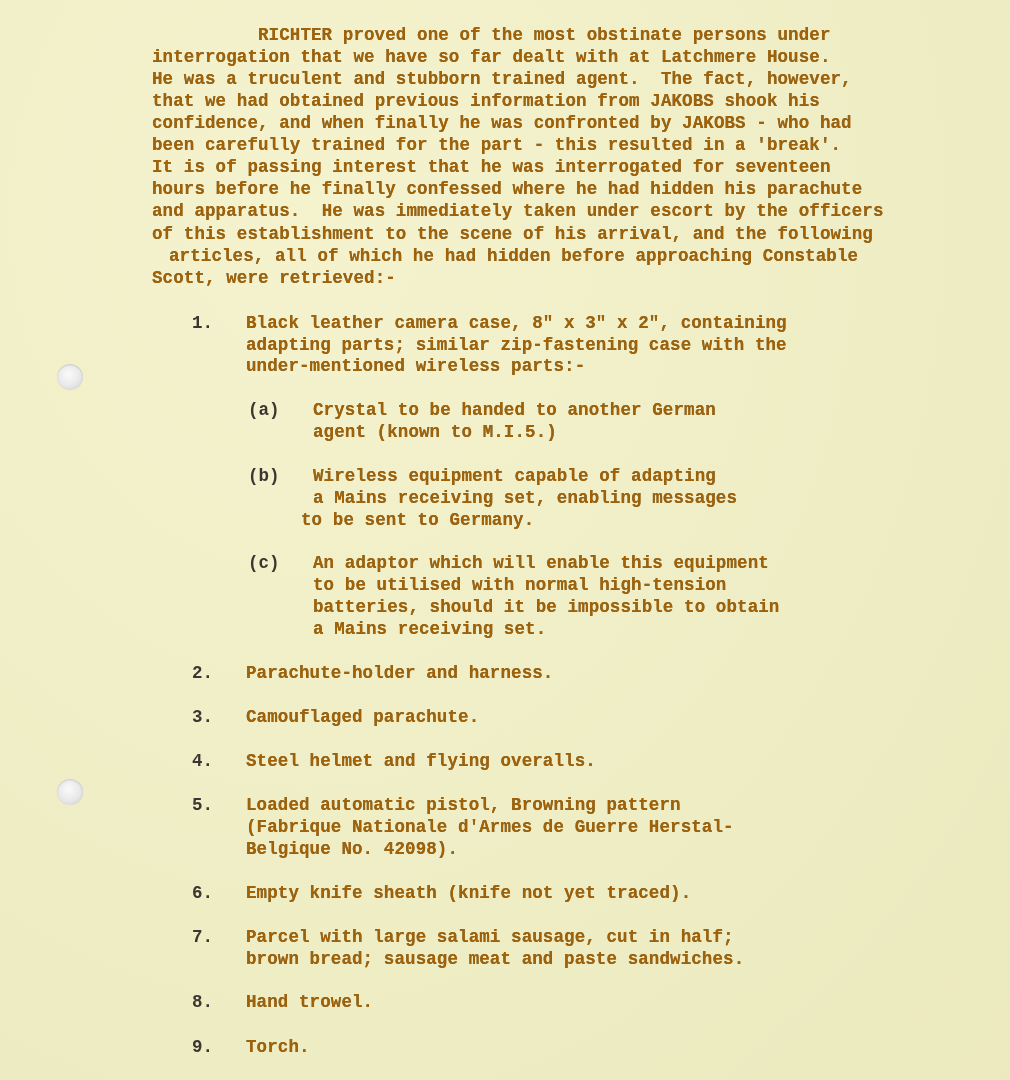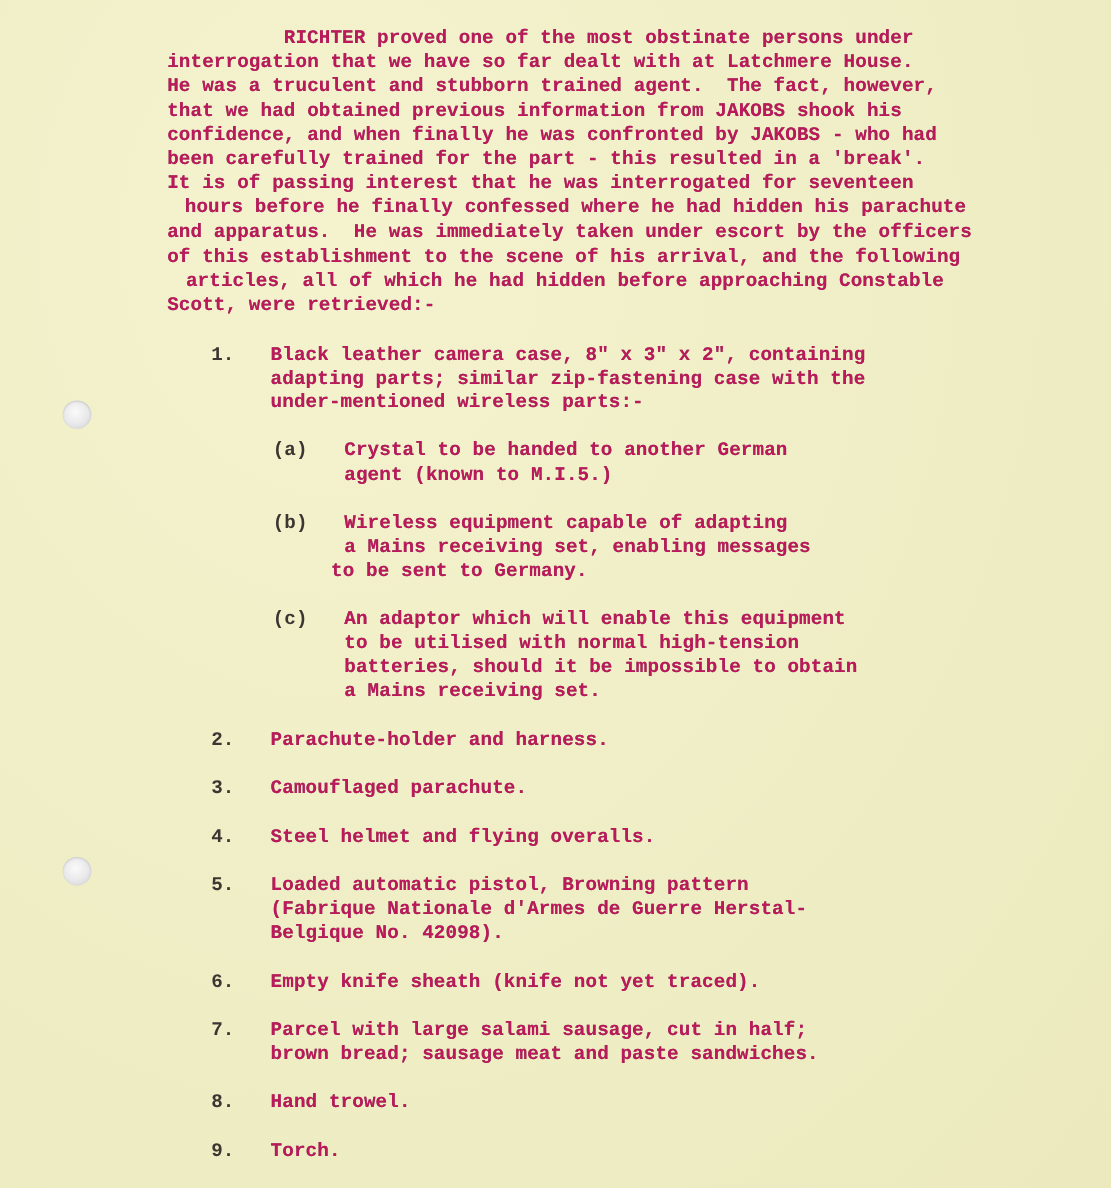--- a/index.html
+++ b/index.html
@@ -22,21 +22,21 @@
     width: 1010px;
     height: 1080px;
   }
   .line {
     position: absolute;
     font-size: 17.5px;
     font-weight: bold;
     white-space: pre;
     letter-spacing: 0.1px;
     line-height: 22px;
-    color: #be185d;
+    color: #a16207;
     text-shadow: 0 0 0.6px rgba(40,35,30,0.6);
   }
   .num {
     position: absolute;
     font-size: 17.5px;
     font-weight: bold;
     line-height: 22px;
     color: #3b3632;
   }
   .punch-hole {
@@ -57,21 +57,21 @@
   <div class="punch-hole" style="left:57px; top:779px;"></div>
 
   <div>
     <div class="line" style="left:258px; top:24px;">RICHTER proved one of the most obstinate persons under</div>
     <div class="line" style="left:152px; top:46px;">interrogation that we have so far dealt with at Latchmere House.</div>
     <div class="line" style="left:152px; top:68px;">He was a truculent and stubborn trained agent.  The fact, however,</div>
     <div class="line" style="left:152px; top:90px;">that we had obtained previous information from JAKOBS shook his</div>
     <div class="line" style="left:152px; top:112px;">confidence, and when finally he was confronted by JAKOBS - who had</div>
     <div class="line" style="left:152px; top:134px;">been carefully trained for the part - this resulted in a 'break'.</div>
     <div class="line" style="left:152px; top:156px;">It is of passing interest that he was interrogated for seventeen</div>
-    <div class="line" style="left:152px; top:178px;margin-left:16px;">hours before he finally confessed where he had hidden his parachute</div>
+    <div class="line" style="left:152px; top:178px;">hours before he finally confessed where he had hidden his parachute</div>
     <div class="line" style="left:152px; top:200px;">and apparatus.  He was immediately taken under escort by the officers</div>
     <div class="line" style="left:152px; top:223px;">of this establishment to the scene of his arrival, and the following</div>
     <div class="line" style="left:169px; top:245px;">articles, all of which he had hidden before approaching Constable</div>
     <div class="line" style="left:152px; top:267px;">Scott, were retrieved:-</div>
   </div>
 
   <div>
     <div class="num" style="left:192px; top:312px;">1.</div>
     <div class="line" style="left:246px; top:312px;">Black leather camera case, 8" x 3" x 2", containing</div>
     <div class="line" style="left:246px; top:334px;">adapting parts; similar zip-fastening case with the</div>

